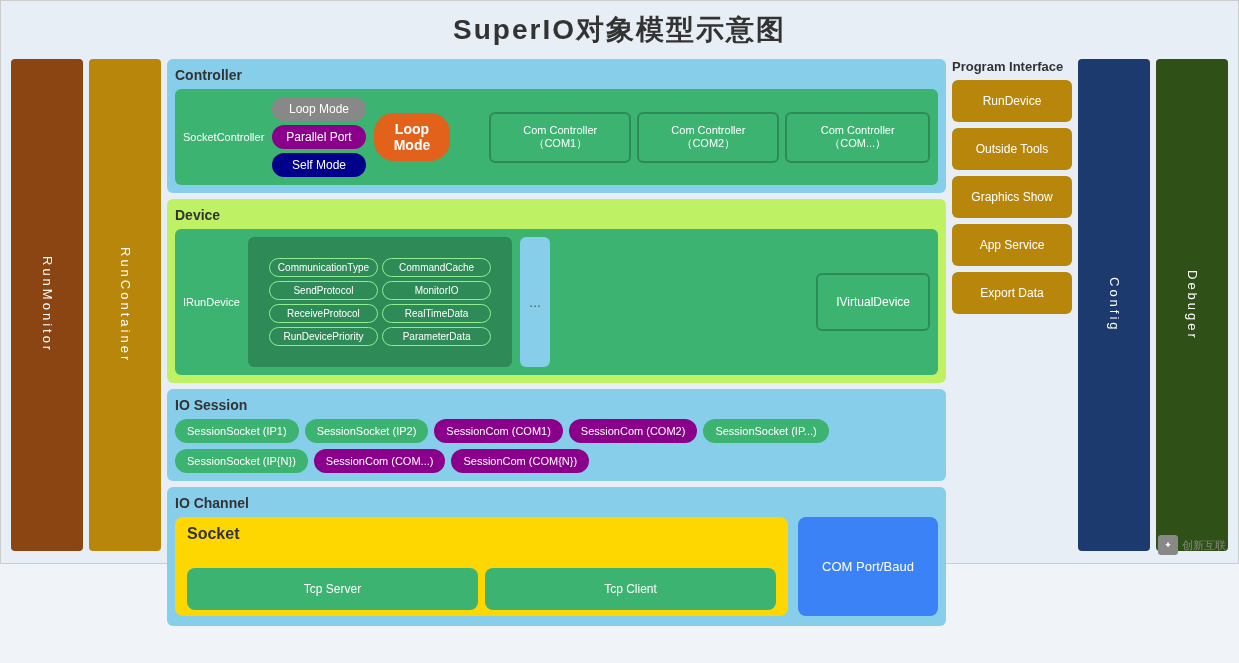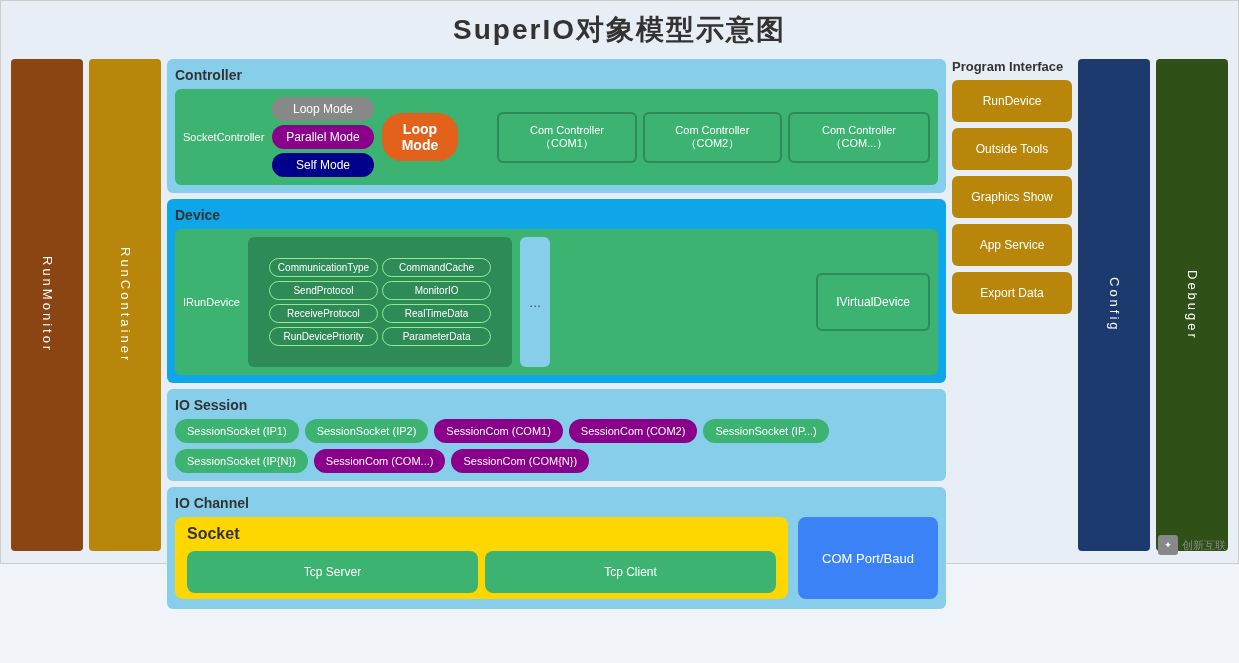--- a/index.html
+++ b/index.html
@@ -140,21 +140,21 @@
       border: 2px solid #2E8B57;
       border-radius: 6px;
       padding: 10px 14px;
       color: white;
       font-size: 11px;
       text-align: center;
       min-width: 80px;
     }
     
     .device-section {
-      background: #0ea5e9;
+      background: #bef264;
       border-radius: 6px;
       padding: 8px;
     }
     .device-inner {
       background: #3CB371;
       border-radius: 6px;
       padding: 8px;
       display: flex;
       align-items: center;
       gap: 8px;
@@ -239,21 +239,21 @@
     .socket-box {
       background: #FFD700;
       border-radius: 8px;
       padding: 8px 12px;
       flex: 1;
     }
     .socket-label {
       font-size: 16px;
       font-weight: bold;
       color: #333;
-      margin-bottom: 8px;
+      margin-bottom: 25px;
     }
     .socket-buttons {
       display: flex;
       gap: 7px;
       margin-top: 8px;
     }
     .socket-btn {
       background: #3CB371;
       border: none;
       border-radius: 8px;
@@ -375,21 +375,21 @@
     </div>
 
     <div class="center-area">
 
       <div class="controller-section section-panel">
         <div class="section-title">Controller</div>
         <div class="controller-inner">
           <span class="socket-controller-label">SocketController</span>
           <div class="mode-buttons-col">
             <button class="mode-btn loop-mode-btn">Loop Mode</button>
-            <button class="mode-btn parallel-mode-btn">Parallel Mode</button>
+            <button class="mode-btn parallel-mode-btn">Parallel Port</button>
             <button class="mode-btn self-mode-btn">Self Mode</button>
           </div>
           <div class="loop-mode-bar">Loop Mode</div>
           <div class="com-controllers">
             <div class="com-ctrl-box">Com Controller（COM1）</div>
             <div class="com-ctrl-box">Com Controller（COM2）</div>
             <div class="com-ctrl-box">Com Controller（COM...）</div>
           </div>
         </div>
       </div>

